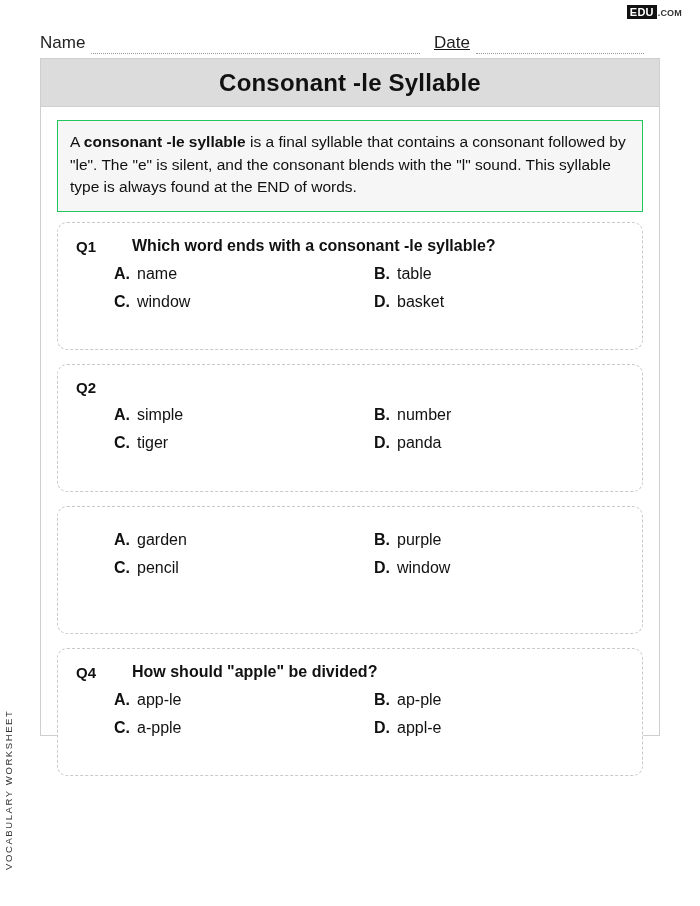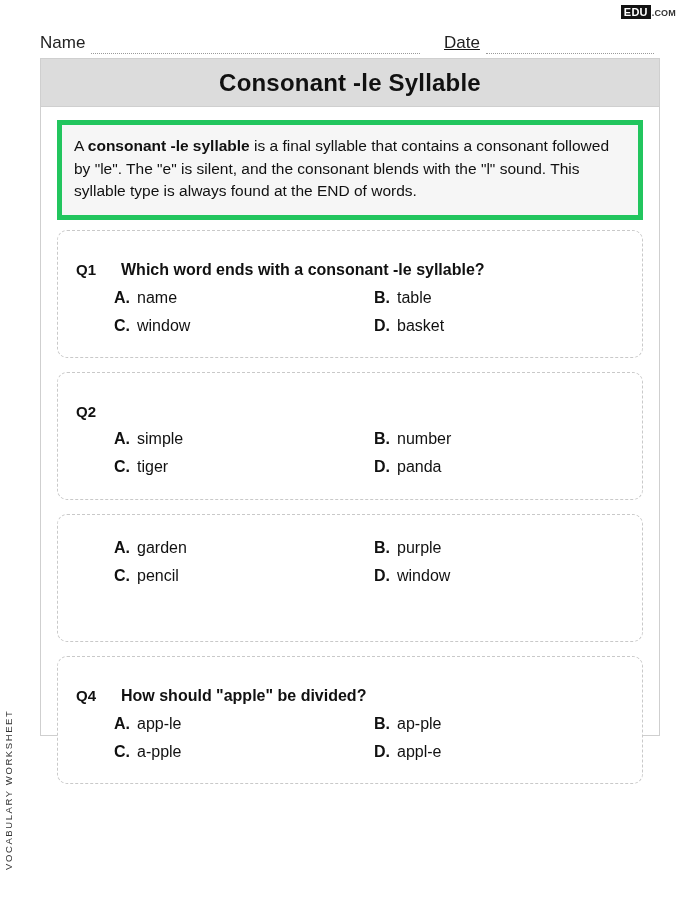--- a/index.html
+++ b/index.html
@@ -14,21 +14,21 @@
     position: relative;
     font-family: "Liberation Sans", sans-serif;
     color: #111111;
     overflow: hidden;
   }
 
   
   .brand {
     position: absolute;
     top: 6px;
-    right: 24px;
+    right: 18px;
     font-size: 11px;
     font-weight: bold;
     letter-spacing: 0.2px;
   }
   .brand .edu {
     background: #111111;
     color: #ffffff;
     padding: 1px 3px 1px 3px;
     font-size: 11px;
     font-weight: bold;
@@ -49,21 +49,21 @@
     height: 26px;
   }
   .nd-field {
     position: absolute;
     bottom: 0;
     display: flex;
     align-items: flex-end;
     gap: 6px;
   }
   .nd-field.name { left: 0; width: 380px; }
-  .nd-field.date { right: 6px; width: 210px; text-decoration: underline; }
+  .nd-field.date { right: 16px; width: 210px; text-decoration: underline; }
   .nd-label {
     font-size: 17px;
     color: #222222;
     white-space: nowrap;
     padding-bottom: 1px;
   }
   .nd-rule {
     flex: 1;
     border-bottom: 1px dotted #9a9a9a;
     height: 16px;
@@ -91,21 +91,21 @@
   .title-bar h1 {
     margin: 0;
     font-size: 24px;
     font-weight: bold;
     letter-spacing: 0.2px;
     color: #111111;
   }
 
   .intro {
     margin: 13px 16px 0 16px;
-    border: 5px solid #22c55e;
+    border: 1px solid #22c55e;
     background: #f6f6f6;
     padding: 10px 12px 12px 12px;
     font-size: 15.5px;
     line-height: 1.46;
     color: #111111;
   }
   .intro b { font-weight: bold; }
 
   .questions {
     padding: 10px 16px 0 16px;
@@ -113,24 +113,23 @@
 
   .qcard {
     border: 1px dashed #c9c9c9;
     border-radius: 10px;
     margin-bottom: 14px;
     padding: 14px 18px 16px 18px;
     background: #ffffff;
   }
   .qhead {
     display: flex;
-    align-items: center;
-    gap: 21px;
+    align-items: flex-end;
+    gap: 32px;
     margin-bottom: 6px;
-    margin-top: 16px;
   }
   .qnum {
     font-size: 15px;
     font-weight: bold;
     color: #111111;
     min-width: 24px;
   }
   .qtext {
     font-size: 16px;
     font-weight: bold;

